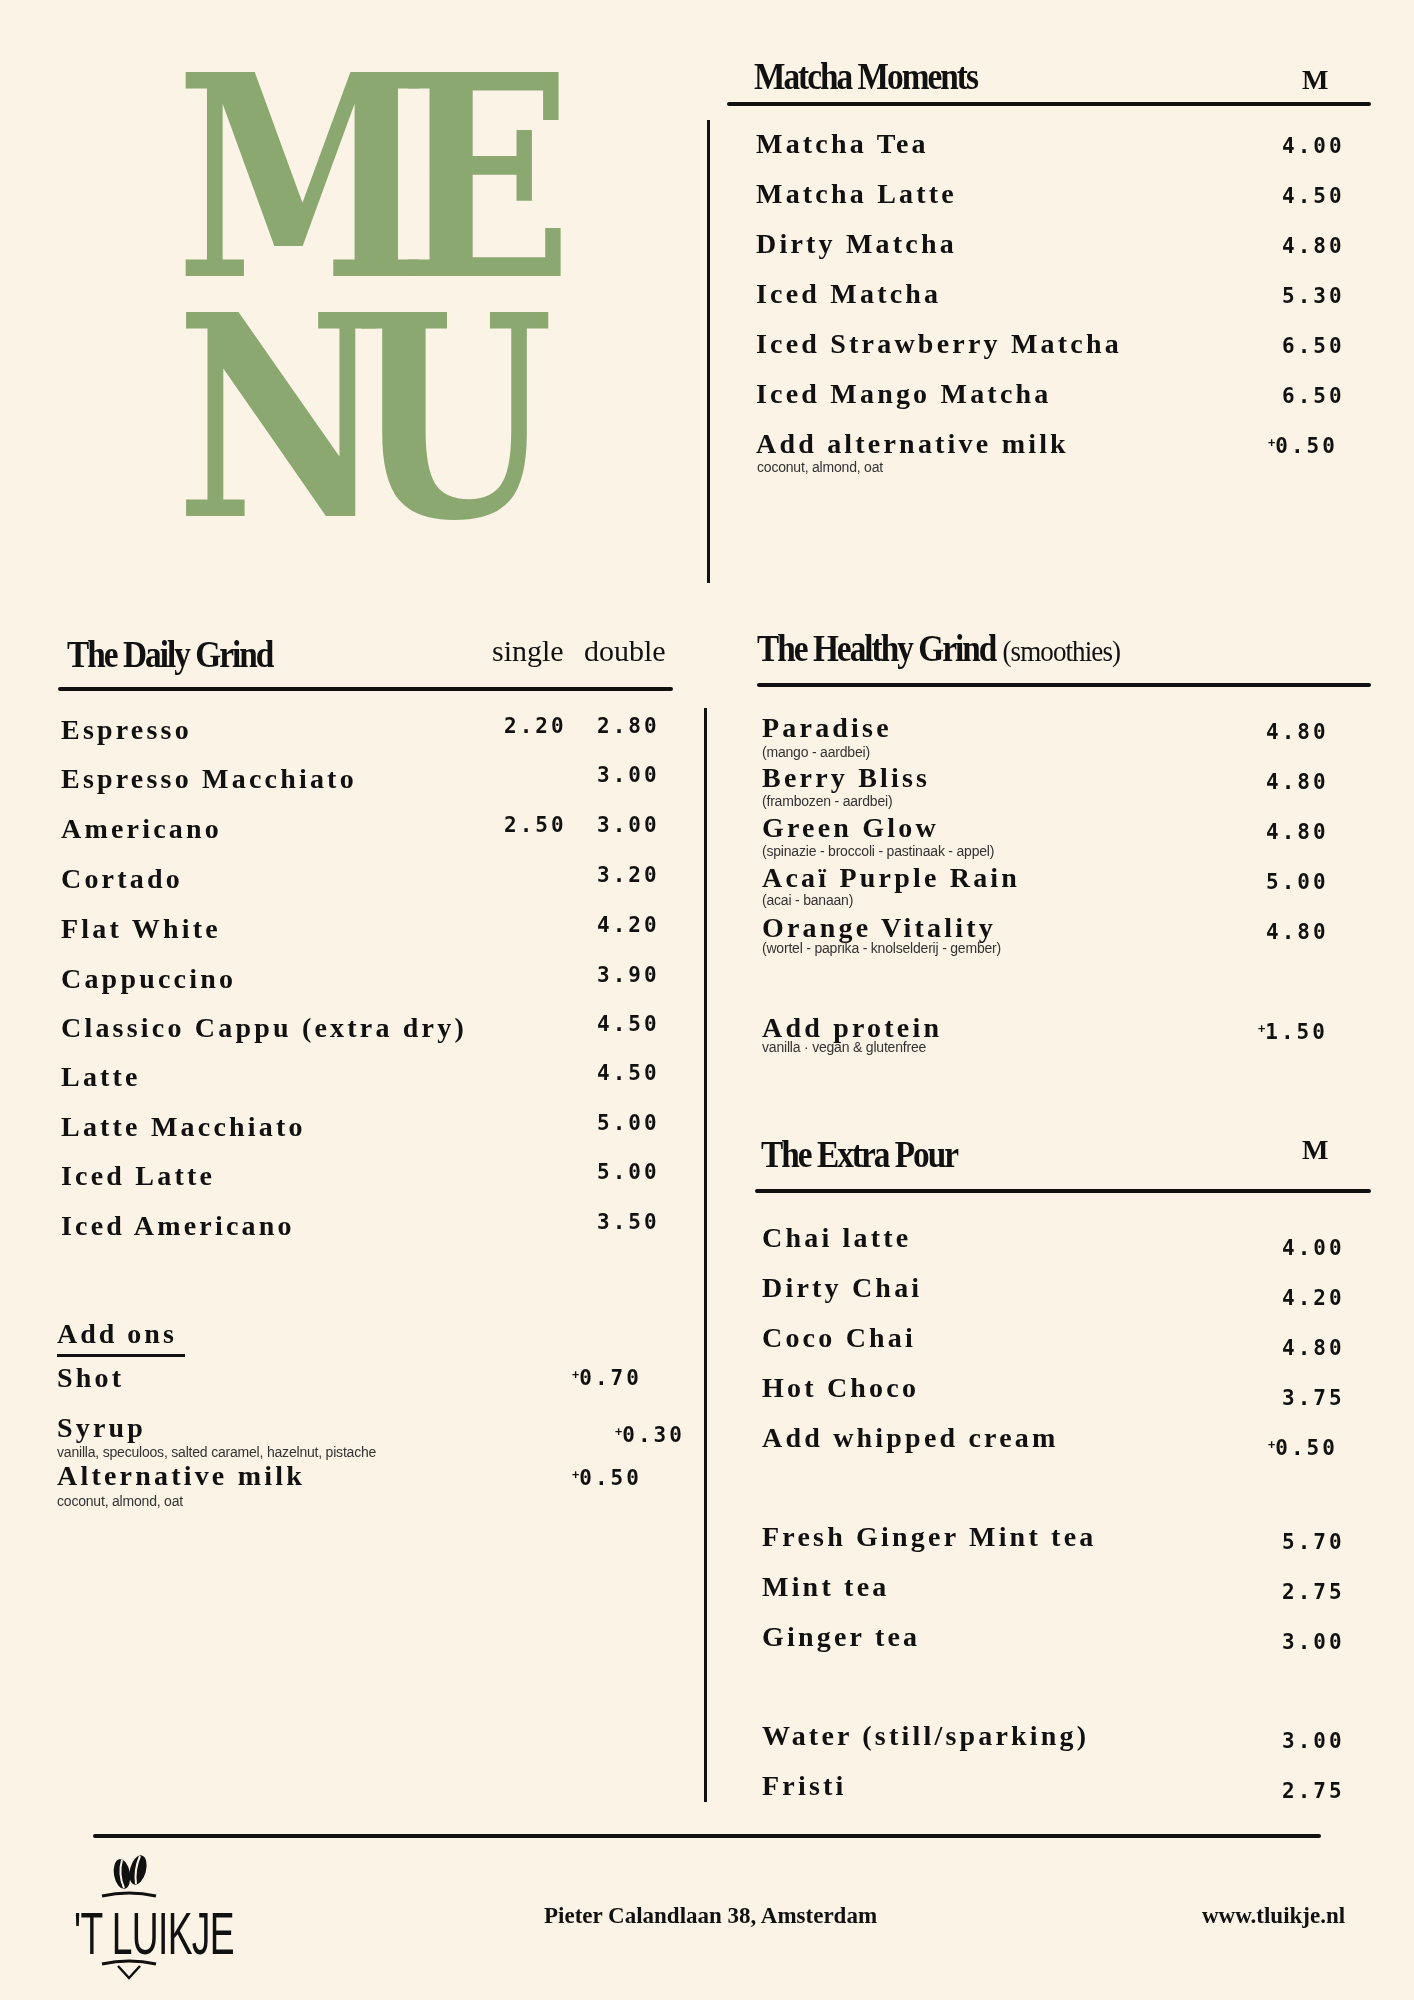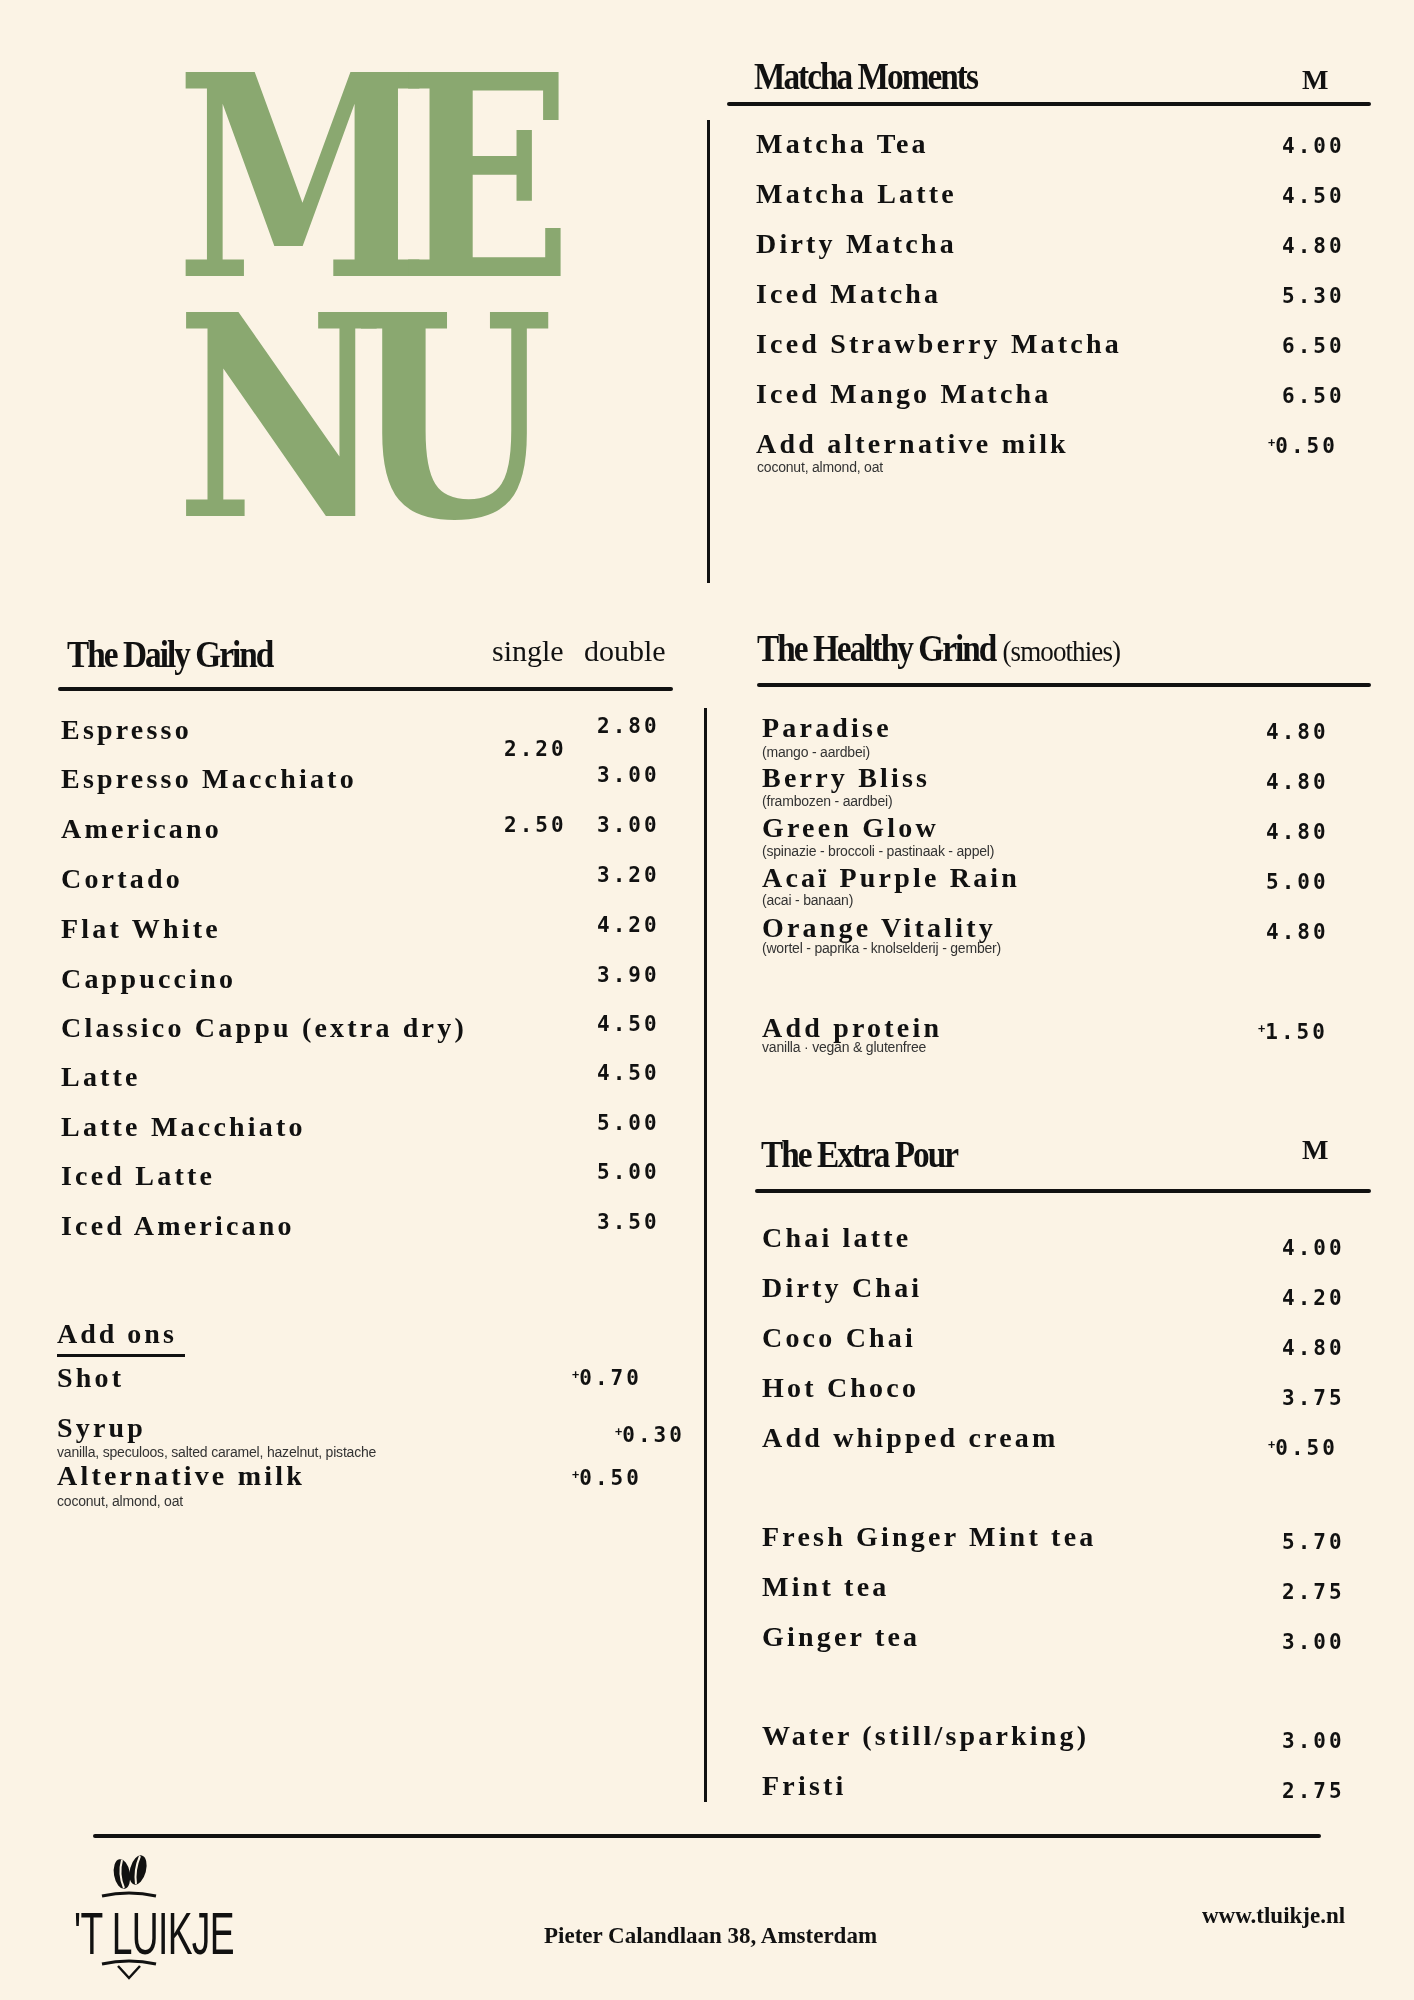--- a/index.html
+++ b/index.html
@@ -102,21 +102,21 @@
 </section>
 
 <section>
   <div class="section-title" style="left:67px; top:636px;">The Daily Grind</div>
   <div class="col-head" style="left:492px; top:636px;">single</div>
   <div class="col-head" style="left:584px; top:636px;">double</div>
   <div class="rule" style="left:58px; top:687px; width:615px;"></div>
   <div class="vline" style="left:704px; top:708px; height:1094px;"></div>
 
   <div class="item-name" style="left:61px; top:716px;">Espresso</div>
-  <div class="price" style="left:504px; top:716px;margin-top:23px;">2.20</div>
+  <div class="price" style="left:504px; top:716px;">2.20</div>
   <div class="price" style="left:597px; top:716px;">2.80</div>
 
   <div class="item-name" style="left:61px; top:765px;">Espresso Macchiato</div>
   <div class="price" style="left:597px; top:765px;">3.00</div>
 
   <div class="item-name" style="left:61px; top:815px;">Americano</div>
   <div class="price" style="left:504px; top:815px;">2.50</div>
   <div class="price" style="left:597px; top:815px;">3.00</div>
 
   <div class="item-name" style="left:61px; top:865px;">Cortado</div>
@@ -233,15 +233,15 @@
       <ellipse cx="64" cy="18" rx="8" ry="15" fill="#111" transform="rotate(15 64 18)"></ellipse>
       <path d="M48 8 Q44 22 50 36" stroke="#fbf3e5" stroke-width="2" fill="none"></path>
       <path d="M66 4 Q60 18 62 32" stroke="#fbf3e5" stroke-width="2" fill="none"></path>
       <path d="M28 44 Q55 38 82 44" stroke="#111" stroke-width="3" fill="none"></path>
       <path d="M28 112 Q55 106 82 112" stroke="#111" stroke-width="3" fill="none"></path>
       <path d="M44 114 L55 126 L66 114" stroke="#111" stroke-width="2.5" fill="none"></path>
     </svg>
     <div class="abs" style="left:0; top:52px; font-family:'Liberation Sans Narrow','Liberation Sans',sans-serif; font-size:60px; line-height:1; letter-spacing:-1px; transform:scaleX(0.62); transform-origin:left top; white-space:nowrap;">'T LUIKJE</div>
   </div>
 
-  <div class="footer-text" style="left:544px; top:1904px;margin-top:20px;">Pieter Calandlaan 38, Amsterdam</div>
+  <div class="footer-text" style="left:544px; top:1904px;">Pieter Calandlaan 38, Amsterdam</div>
   <a class="footer-text" style="left:1202px; top:1904px; color:#111; text-decoration:none;">www.tluikje.nl</a>
 </footer>
 
 </body></html>

